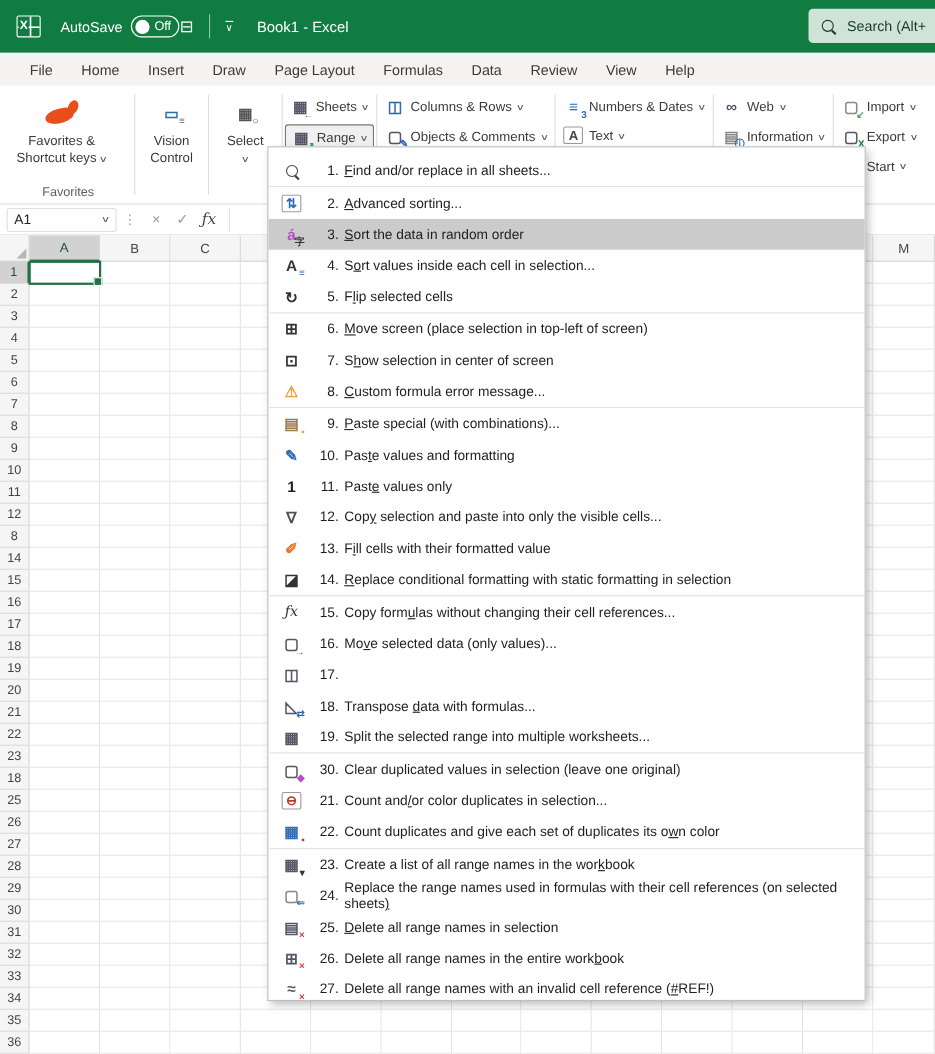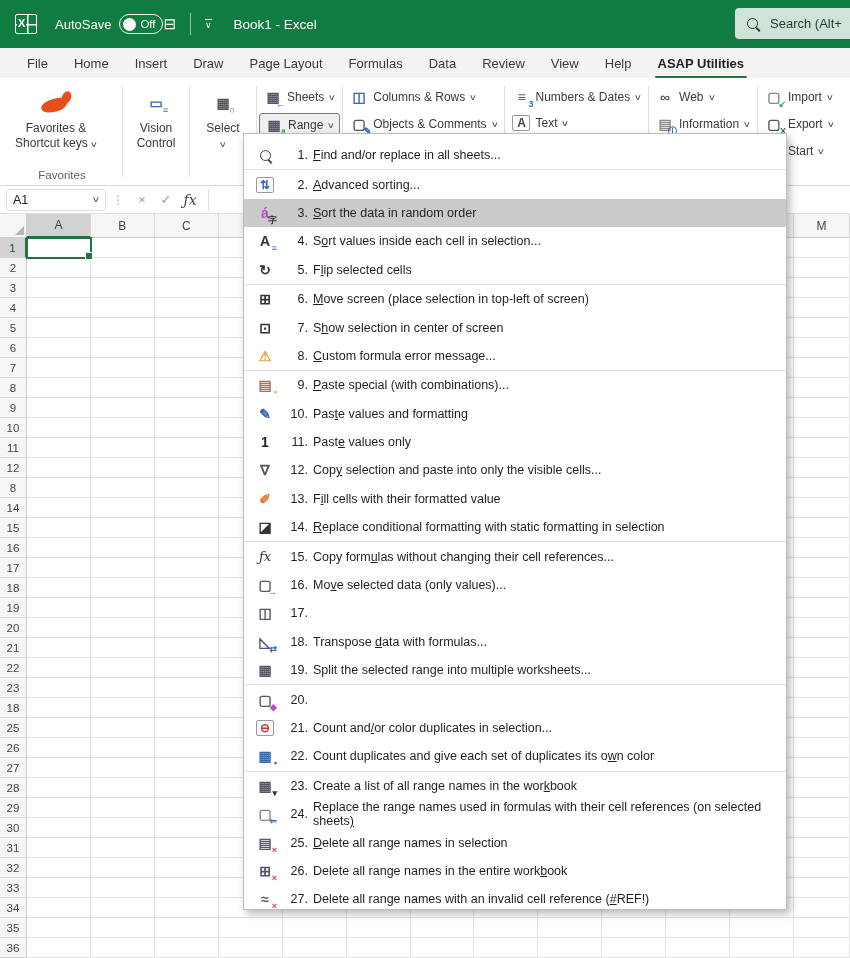--- a/index.html
+++ b/index.html
@@ -115,21 +115,20 @@
       <div class="tab">File</div>
       <div class="tab">Home</div>
       <div class="tab">Insert</div>
       <div class="tab">Draw</div>
       <div class="tab">Page Layout</div>
       <div class="tab">Formulas</div>
       <div class="tab">Data</div>
       <div class="tab">Review</div>
       <div class="tab">View</div>
       <div class="tab">Help</div>
-      <div class="tab active">ASAP Utilities</div>
     </div>
 
   <div class="ribbon">
     <div class="rgroup" style="width:116px;">
       <div class="lbtn">
         <span class="lico">
             <span class="rabbit"></span>
           </span>
         <span class="ltxt"><span>Favorites &amp;</span><br>
           <span>Shortcut keys</span> <span class="chev">∨</span></span>
@@ -1011,21 +1010,22 @@
         </span>
         <span class="num">19.</span>
         <span>Split the selected ran<u>g</u>e into multiple worksheets...</span>
       </div>
       <div class="msep"></div>
       <div class="mi">
         <span class="icon">
           <span class="g" style="color: rgb(85, 85, 102);">▢</span>
           <span class="ov" style="color: rgb(179, 79, 197);">◆</span>
         </span>
-        <span class="num">20.</span>
+        <span class="num">30.</span>
+        <span>Clear duplicated values in selection <u>(</u>leave one original)</span>
       </div>
       <div class="mi">
         <span class="icon boxed">
           <span class="g" style="color: rgb(192, 57, 43);">⊖</span>
         </span>
         <span class="num">21.</span>
         <span>Count and<u>/</u>or color duplicates in selection...</span>
       </div>
       <div class="mi">
         <span class="icon">

